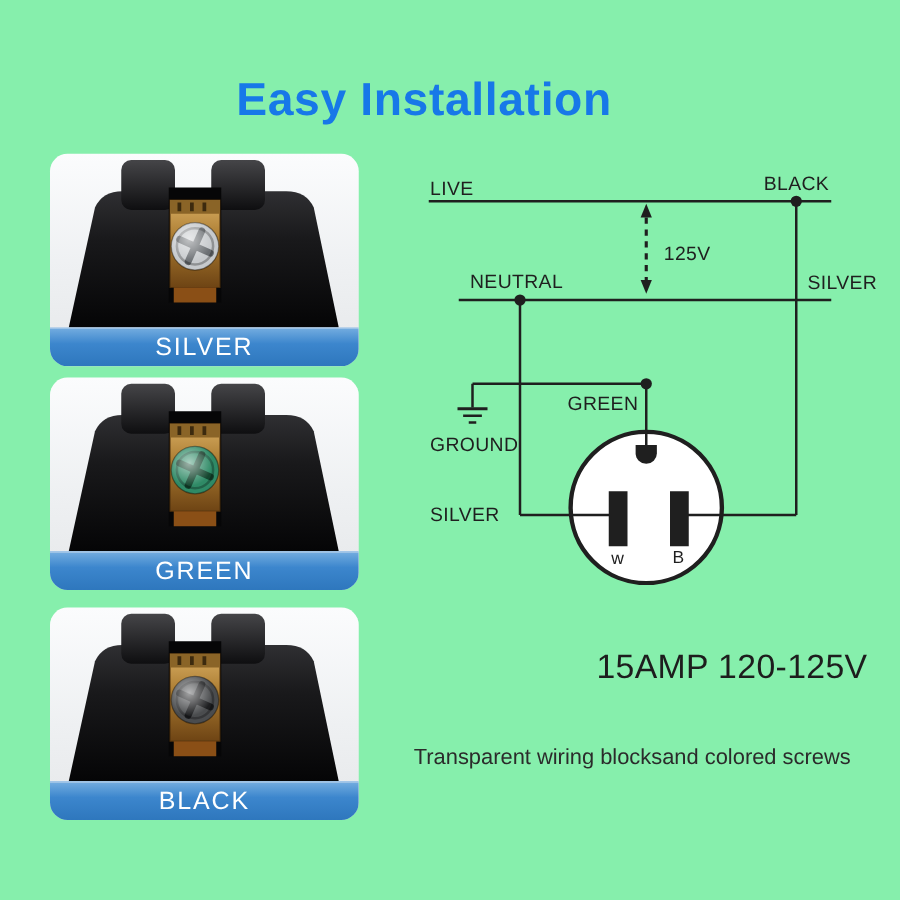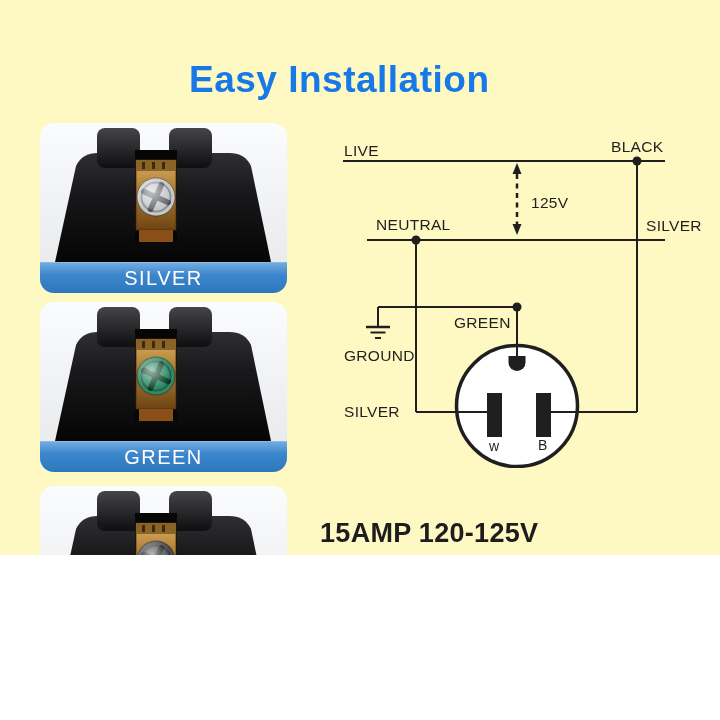--- a/index.html
+++ b/index.html
@@ -1,18 +1,18 @@
 <!DOCTYPE html>
 <html><head>
 <meta charset="utf-8">
 <style>
   html,body { margin:0; padding:0; }
   body { font-family: "Liberation Sans", sans-serif; background:#fff; }
   .page {
-    position:relative; width:720px; height:555px; background:#fef9c3;
+    position:relative; width:720px; height:720px; background:#86efac;
     overflow:hidden;
   }
   .title {
     position:absolute; left:189px; top:34px;
     font-size:37px; font-weight:bold; color:#1778e8; letter-spacing:0.5px;
     white-space:nowrap;
   }
   
   .photo-card {
     position:absolute; left:40px; width:247px; height:170px;
@@ -35,22 +35,22 @@
   .card-3 { top:486px; }
   
   .diagram { position:absolute; left:330px; top:128px; width:388px; height:340px; }
   .diagram text {
     font-family:"Liberation Sans", sans-serif; font-size:15.5px;
     fill:#1f1f1f; letter-spacing:0.3px;
   }
   .diagram .small { font-size:14px; }
   
   .spec {
-    position:absolute; left:320px; top:518px; width:345px;
-    text-align:left; font-size:27px; font-weight:bold; color:#1d1d1d;
+    position:absolute; left:349px; top:518px; width:345px;
+    text-align:right; font-size:27px; font-weight:normal; color:#1d1d1d;
     letter-spacing:0.3px; white-space:nowrap;
   }
   .desc {
     position:absolute; left:331px; top:590px; width:375px;
     font-size:17.5px; color:#2b2b2b; line-height:30px;
   }
 </style>
 </head>
 <body>
 
@@ -184,15 +184,16 @@
     <text x="646" y="231">SILVER</text>
     <text x="454" y="328">GREEN</text>
     <text x="344" y="361">GROUND</text>
     <text x="344" y="417">SILVER</text>
     <text class="small" x="489" y="451">w</text>
     <text class="small" x="538" y="450">B</text>
   </svg>
 
   <div class="spec">15AMP 120-125V</div>
   <div class="desc">
+    <div>Transparent wiring blocksand colored screws</div>
   </div>
 
 </div>
 
 </body></html>

